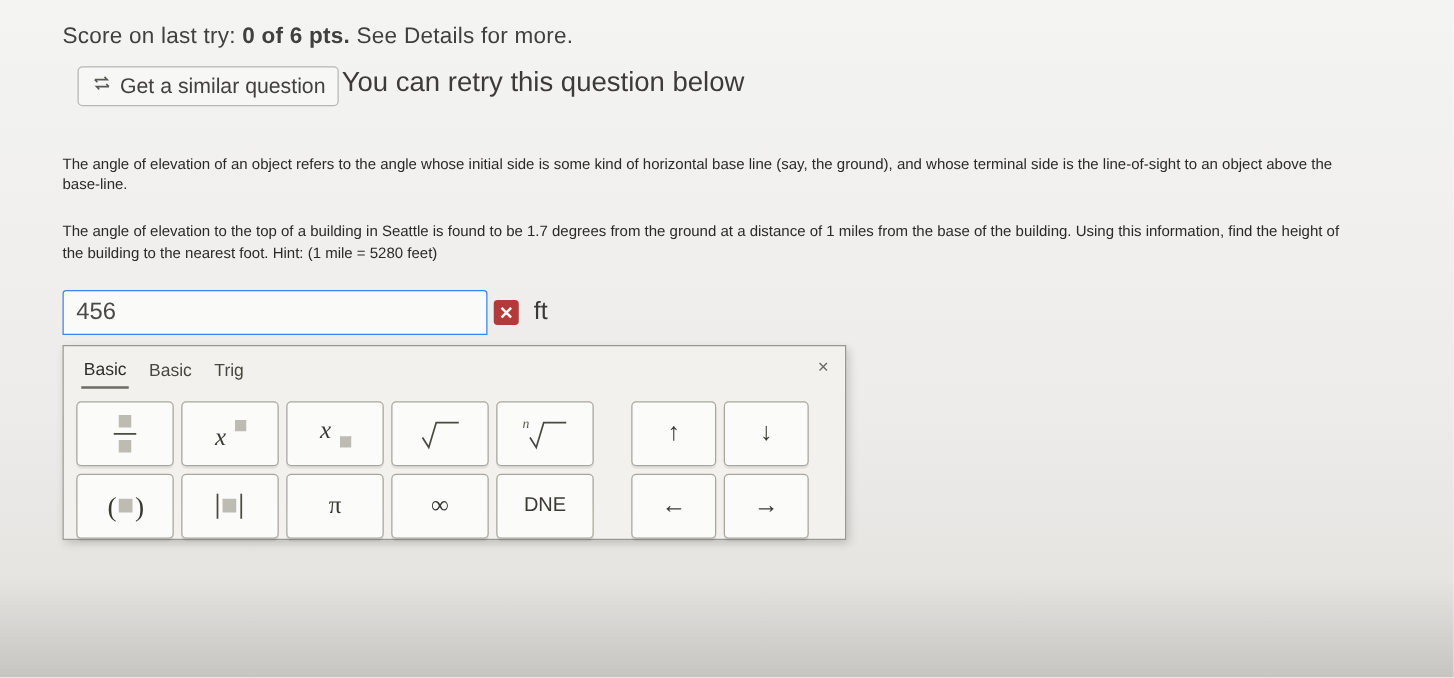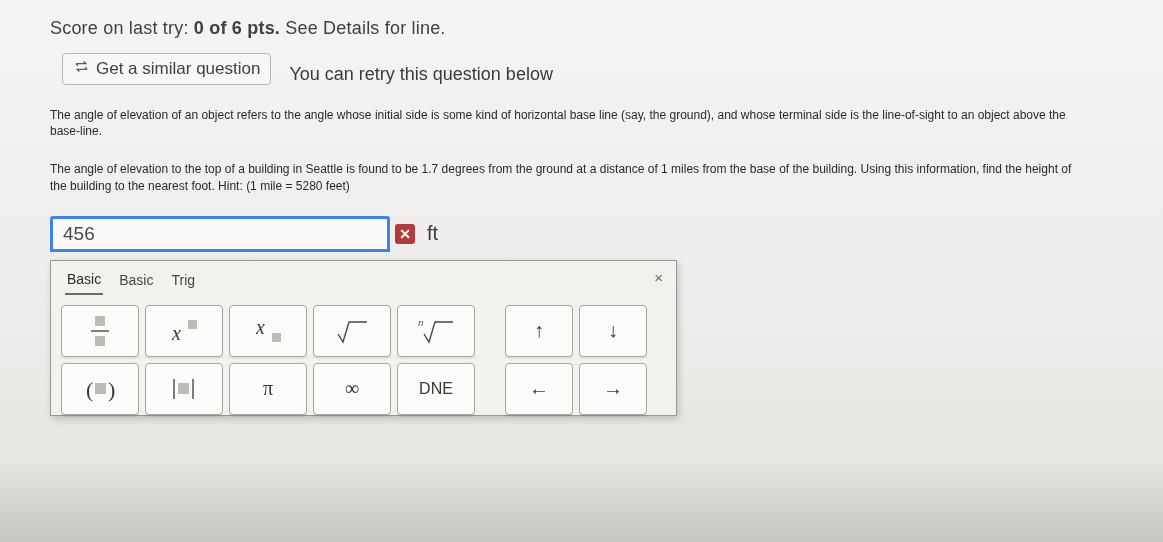--- a/index.html
+++ b/index.html
@@ -23,56 +23,56 @@
     }
     .score-line {
       font-size: 18px;
       color: #404040;
       margin-bottom: 14px;
       letter-spacing: 0.2px;
     }
     .score-line .bold { font-weight: 600; }
     .retry-row {
       display: flex;
-      align-items: flex-end;
-      gap: 18px;
-      margin-bottom: 22px;
+      align-items: flex-start;
+      gap: 2px;
+      margin-bottom: 38px;
       margin-left: 12px;
     }
     .similar-btn {
       display: inline-flex;
       align-items: center;
       gap: 6px;
       border: 1px solid #b8b7b3;
       background: #f7f7f5;
       color: #42413e;
       font-size: 17px;
       padding: 5px 10px;
       border-radius: 4px;
       cursor: pointer;
     }
     .similar-btn svg { width: 17px; height: 15px; stroke: #5a5954; stroke-width: 1.8; fill: none; }
-    .retry-text { font-size: 18px; color: #3c3b38; }
+    .retry-text { font-size: 22px; color: #3c3b38; }
     .qtext {
       font-size: 12px;
       color: #2b2a27;
       line-height: 1.35;
       margin-bottom: 22px;
       max-width: 1040px;
     }
     .answer-row {
       display: flex;
       align-items: center;
       gap: 6px;
       margin-bottom: 8px;
     }
     .answer-input {
       width: 340px;
       height: 36px;
-      border: 3px solid #3b82f6;
+      border: 1px solid #3b82f6;
       border-radius: 3px 3px 0 0;
       background: #fafaf8;
       font-size: 19px;
       color: #4a4946;
       padding: 4px 10px;
       outline: none;
     }
     .wrong-mark {
       width: 20px;
       height: 20px;
@@ -137,21 +137,21 @@
     }
     .key svg { display:block; }
     .fplh { fill:#bdbcb2; }
     .fstr { stroke:#4a4941; stroke-width:1.4; fill:none; }
     .fital { font-style: italic; font-family: Georgia, serif; }
   </style>
 </head>
 <body>
 
 <div class="score-line">
-  <span>Score on last try: </span><span class="bold">0 of 6 pts.</span><span> See Details for line.</span>
+  <span>Score on last try: </span><span class="bold">0 of 6 pts.</span><span> See Details for more.</span>
 </div>
 
 <div class="retry-row">
   <button class="similar-btn">
     <span>
       <svg viewBox="0 0 24 20">
         <path d="M4 6 h14 l-3 -3 M4 6 l3 3"></path>
         <path d="M20 14 h-14 l3 3 M20 14 l-3 -3"></path>
       </svg>
     </span>

